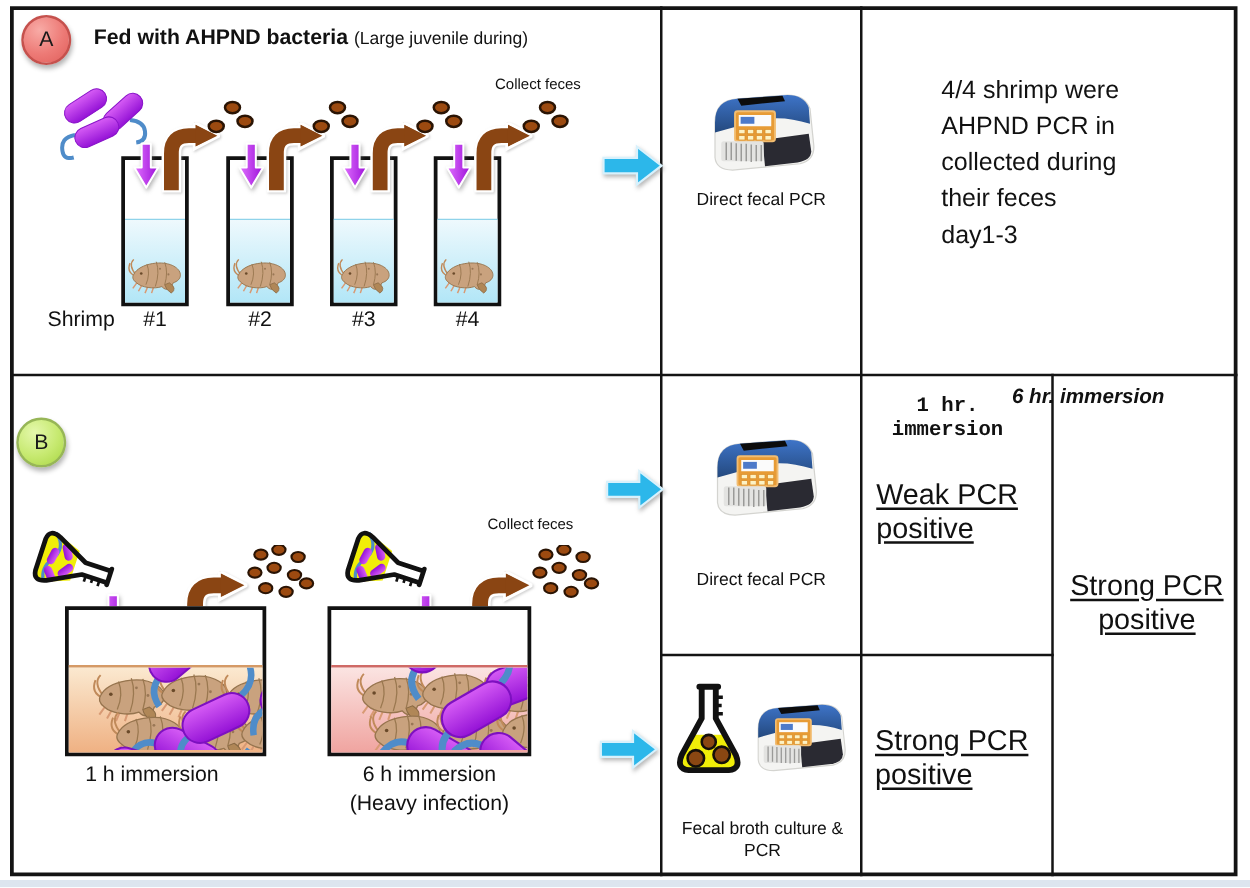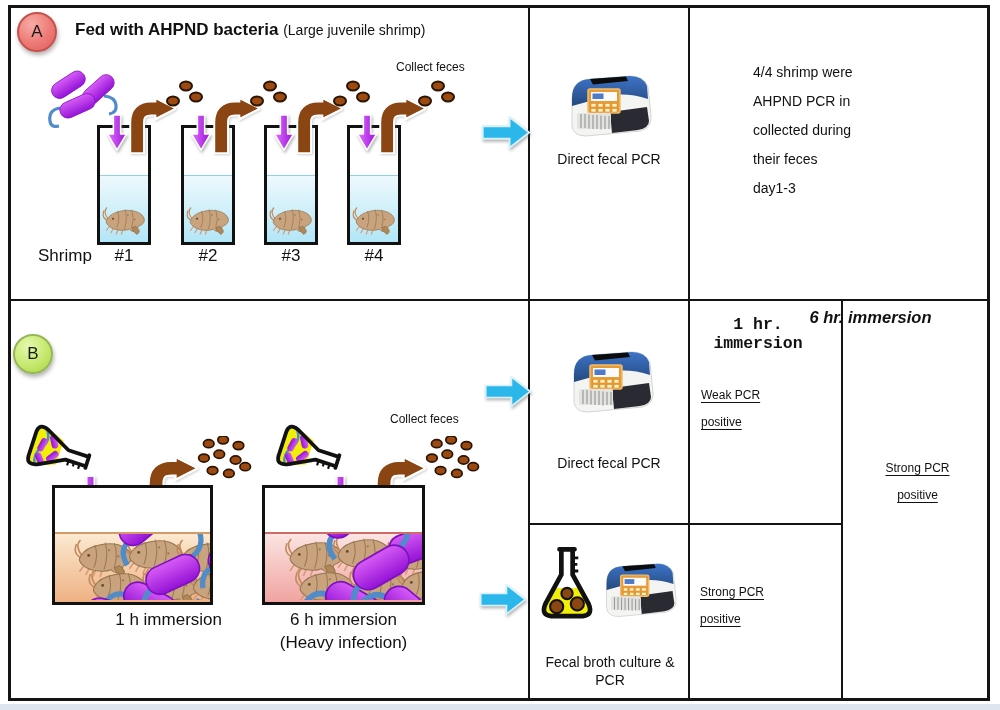--- a/index.html
+++ b/index.html
@@ -11,23 +11,23 @@
   
   .outer-border{position:absolute;left:8px;top:5px;width:982px;height:696px;border:3px solid #141414;box-sizing:border-box;background:transparent;}
   .vline,.hline{position:absolute;background:#141414;}
   .bottom-strip{position:absolute;left:0;top:704px;width:1000px;height:6px;background:#dde5ef;}
   
   .panel-title{font-weight:bold;font-size:17px;white-space:nowrap;}
   .panel-subtitle{font-weight:normal;font-size:14px;}
   .small-note{font-size:12px;white-space:nowrap;}
   .beaker-label{font-size:17px;}
   .caption{font-size:14px;text-align:center;line-height:18px;}
-  .result-a{font-size:14px;line-height:29px;}
+  .result-a{font-size:20px;line-height:29px;}
   .col-header{font-weight:bold;font-size:16.5px;text-align:center;}
-  .pcr-result{font-size:12px;line-height:27px;text-decoration:underline;text-underline-offset:3px;}
+  .pcr-result{font-size:23px;line-height:27px;text-decoration:underline;text-underline-offset:3px;}
   .tank-caption{font-size:17px;line-height:23px;text-align:center;}
   
   .badge{
     position:absolute;width:36px;height:36px;border-radius:50%;
     display:flex;align-items:center;justify-content:center;
     font-size:17px;color:#1a1a1a;box-shadow:1px 3px 4px rgba(0,0,0,.30);
   }
   .badge-a{background:radial-gradient(circle at 35% 28%, #f8aba6, #ed7a76 55%, #e05f5b);border:2px solid #c5514d;}
   .badge-b{background:radial-gradient(circle at 35% 28%, #e4f8ac, #c6e96f 55%, #a8d542);border:2px solid #97b657;}
   
@@ -171,21 +171,21 @@
   <div class="vline" style="left:841px;top:299px;width:2px;height:402px;"></div>
   <div class="hline" style="left:8px;top:299px;width:982px;height:2px;"></div>
   <div class="hline" style="left:528px;top:523px;width:315px;height:2px;"></div>
   <div class="bottom-strip"></div>
 
   <div class="badge badge-a" style="left:17px;top:12px;">
     <span>A</span>
   </div>
   <div class="abs panel-title" style="left:75px;top:20px;">
     <span>Fed with AHPND bacteria</span>
-    <span class="panel-subtitle">(Large juvenile shrimp)</span>
+    <span class="panel-subtitle">(Large juvenile during)</span>
   </div>
   <div class="abs small-note" style="left:396px;top:60px;">Collect feces</div>
 
   <svg class="abs" style="left:44px;top:68px;" width="80" height="60" viewBox="0 0 80 60">
     <path d="M16,40 q-12,2 -10,13 q1,7 9,5" stroke="#4f8cc9" stroke-width="3.2" fill="none"></path>
     <path d="M60,28 q11,1 12,9 q1,8 -7,9" stroke="#4f8cc9" stroke-width="3.2" fill="none"></path>
     <g fill="url(#gPurp)" stroke="#8812c8" stroke-width=".8">
       <rect x="6" y="9" width="37" height="16" rx="8" transform="rotate(-33 24 17)"></rect>
       <rect x="36" y="14" width="37" height="16" rx="8" transform="rotate(-42 54 22)"></rect>
       <rect x="15" y="30" width="37" height="16" rx="8" transform="rotate(-24 33 38)"></rect>
@@ -315,21 +315,21 @@
         <use href="#shrimp" transform="translate(116,32) scale(.62)"></use>
         <use href="#germ" transform="translate(22,8) rotate(-40) scale(.85)"></use>
         <use href="#germ" transform="translate(52,14) rotate(28) scale(.85)"></use>
         <use href="#germ" transform="translate(6,36) rotate(18) scale(.85)"></use>
         <use href="#germ" transform="translate(48,42) rotate(-25) scale(.85)"></use>
         <use href="#germ" transform="translate(96,38) rotate(35) scale(.85)"></use>
         <use href="#germ" transform="translate(112,12) rotate(-15) scale(.85)"></use>
       </svg>
     </div>
   </div>
-  <div class="abs tank-caption" style="left:61px;top:608px;width:161px;text-align:right;">
+  <div class="abs tank-caption" style="left:41px;top:608px;width:161px;">
     <div>1 h immersion</div>
   </div>
 
   <svg class="abs" style="left:268px;top:420px;" width="76" height="66" viewBox="0 0 90 80">
       <use href="#flaskTilt"></use>
     </svg>
   <svg class="abs shadow" style="left:329px;top:471px;" width="23" height="47" viewBox="0 0 30 52">
       <use href="#purpleArrow"></use>
     </svg>
   <svg class="abs soft-shadow" style="left:374px;top:457px;" width="52" height="60" viewBox="0 0 54 64">

